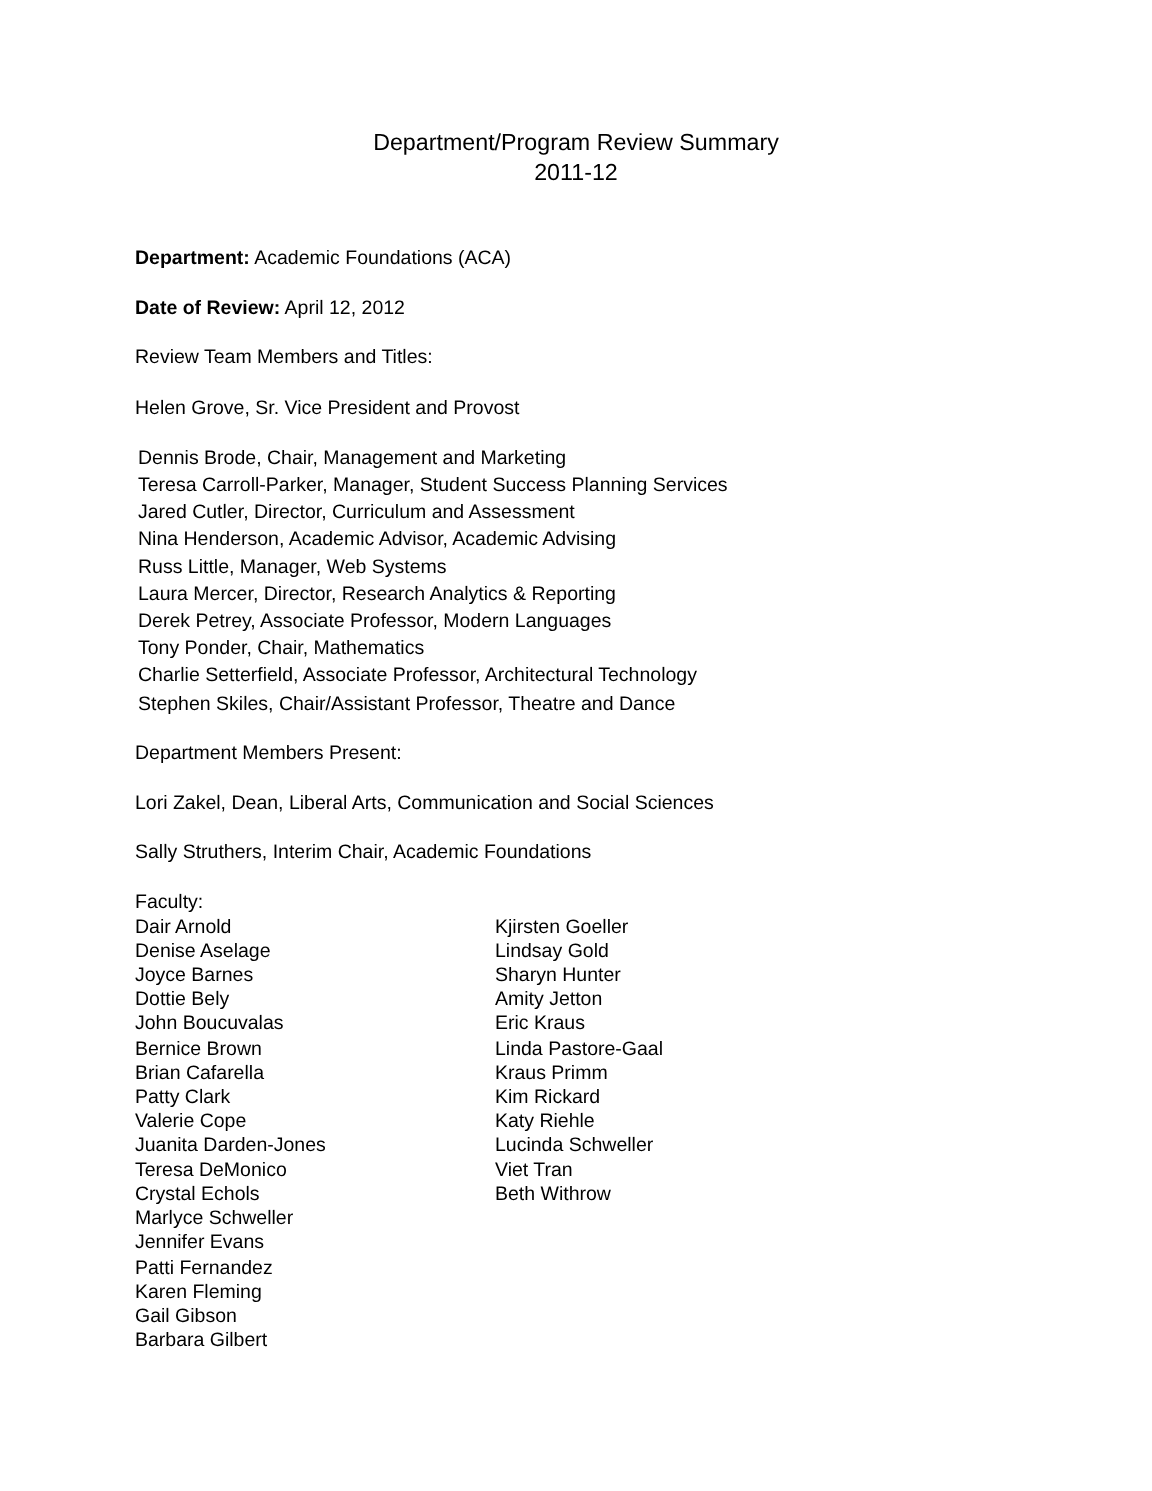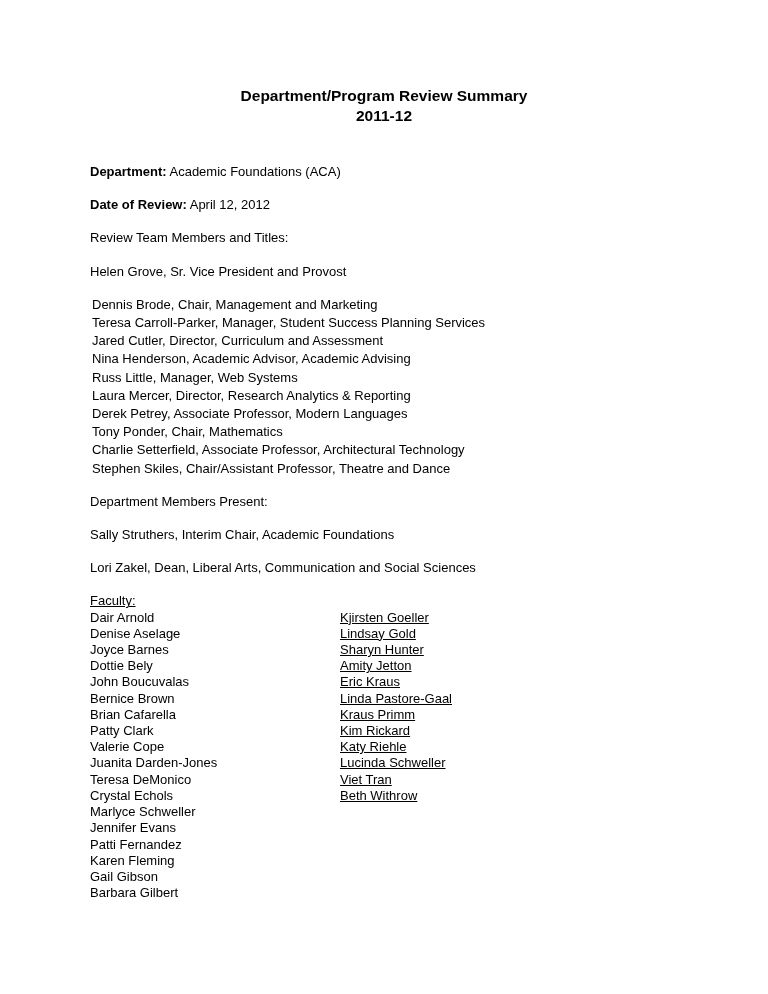--- a/index.html
+++ b/index.html
@@ -10,37 +10,36 @@
     color: #000000;
     font-family: "Liberation Sans", "DejaVu Sans", sans-serif;
     font-size: 13px;
     line-height: 16.2px;
     box-sizing: border-box;
     padding: 86px 90px 0 90px;
     overflow: hidden;
   }
   .doc-title {
     text-align: center;
-    font-weight: bold;
+    font-weight: normal;
     font-size: 15.5px;
     line-height: 20px;
     margin: 0 0 38px 0;
   }
   .para { margin: 0 0 17px 0; }
   .b { font-weight: bold; }
   .heading { font-weight: normal; margin: 0 0 17px 0; }
   .line-block { margin: 0 0 17px 0; }
   .line-block div { margin: 2px; }
   .faculty-label {
-    text-decoration: underline;
     margin: 0;
   }
-  .faculty-cols { display: flex; gap: 10px; }
+  .faculty-cols { display: flex; }
   .fcol-left { width: 240px; }
-  .fcol-right { flex: 1; text-decoration: underline; }
+  .fcol-right { flex: 1; }
 </style>
 </head>
 <body>
 
 <div class="page">
 
   <div class="doc-title">
     <div>Department/Program Review Summary</div>
     <div>2011-12</div>
   </div>
@@ -67,23 +66,23 @@
       <div class="line">Russ Little, Manager, Web Systems</div>
       <div class="line">Laura Mercer, Director, Research Analytics &amp; Reporting</div>
       <div class="line">Derek Petrey, Associate Professor, Modern Languages</div>
       <div class="line">Tony Ponder, Chair, Mathematics</div>
       <div class="line">Charlie Setterfield, Associate Professor, Architectural Technology</div>
       <div class="line">Stephen Skiles, Chair/Assistant Professor, Theatre and Dance</div>
     </div>
 
   <p class="heading">Department Members Present:</p>
 
+  <p class="para">Lori Zakel, Dean, Liberal Arts, Communication and Social Sciences</p>
+
   <p class="para">Sally Struthers, Interim Chair, Academic Foundations</p>
-
-  <p class="para">Lori Zakel, Dean, Liberal Arts, Communication and Social Sciences</p>
 
   <p class="faculty-label">Faculty:</p>
 
   <div class="faculty-cols">
     <div class="fcol-left">
         <div class="line">Dair Arnold</div>
         <div class="line">Denise Aselage</div>
         <div class="line">Joyce Barnes</div>
         <div class="line">Dottie Bely</div>
         <div class="line">John Boucuvalas</div>

